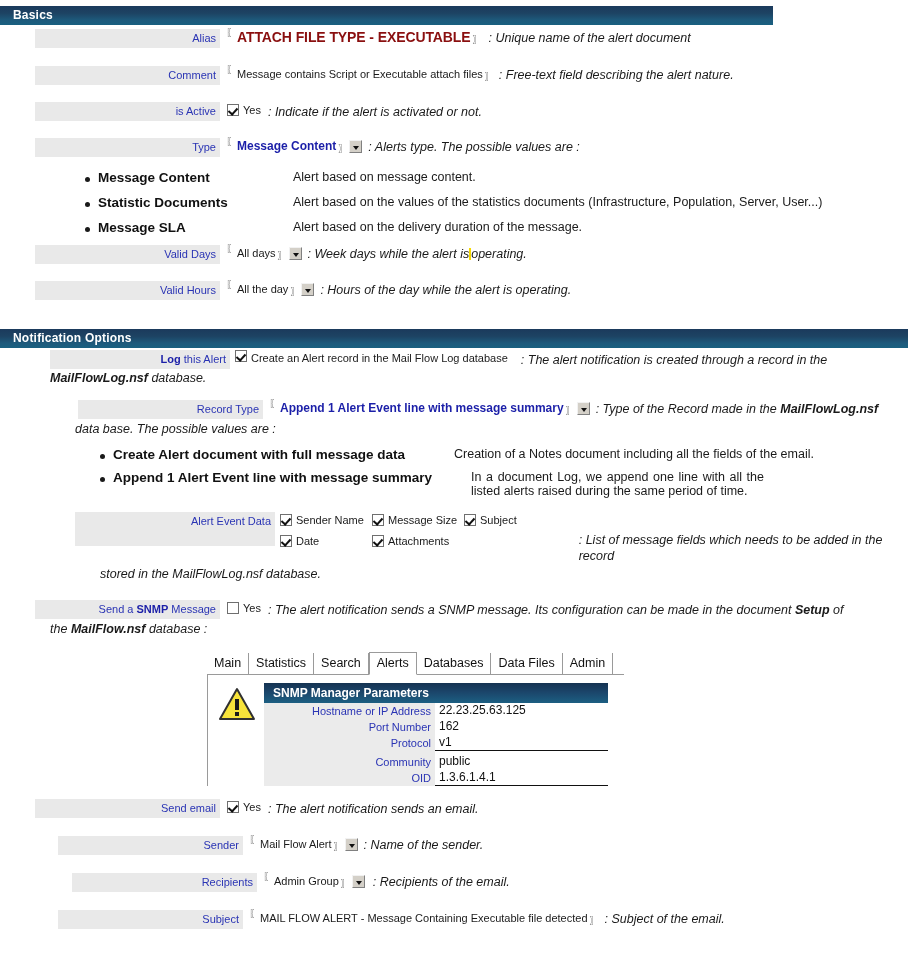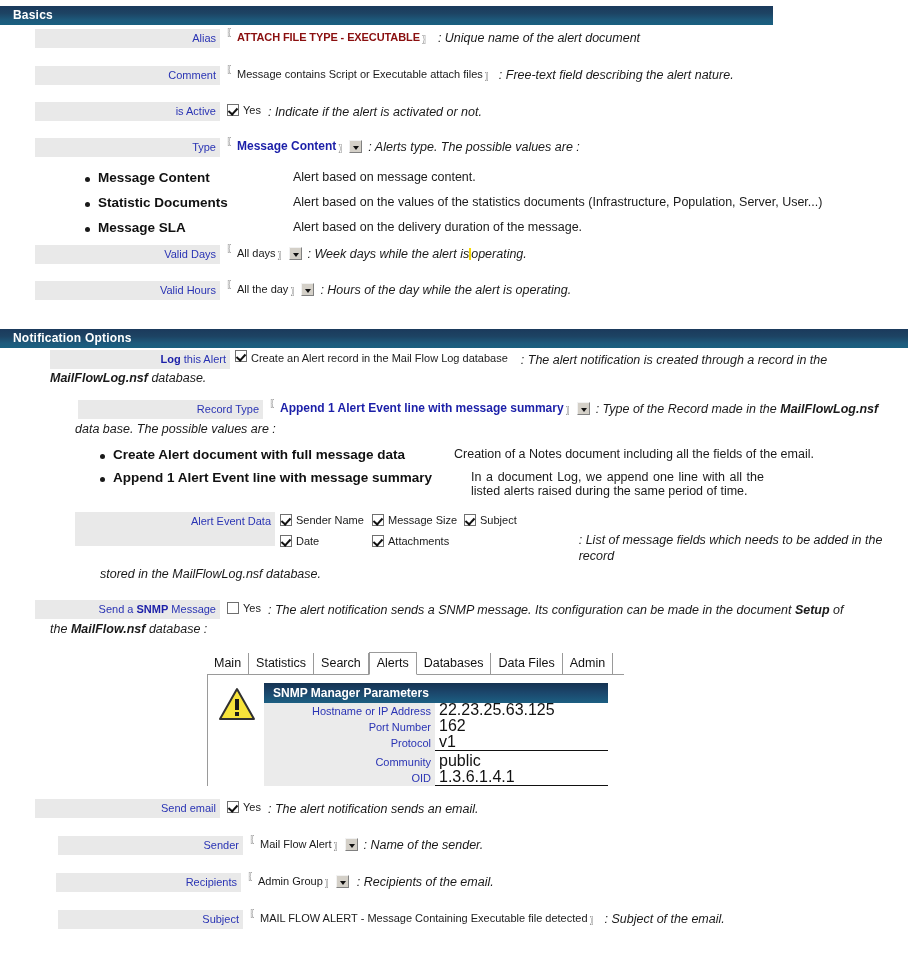--- a/index.html
+++ b/index.html
@@ -58,21 +58,21 @@
     color: #555;
     font-size: 10px;
     font-family: "DejaVu Sans", sans-serif;
     line-height: 10px;
     position: relative;
   }
   .brk-l { margin-right: 1px; top: -4px; }
   .brk-r { margin-left: 2px; top: 3px; }
 
   .fval { white-space: nowrap; }
-  .fval.red   { color: #8a0f0f; font-weight: bold; font-size: 11px; letter-spacing:-0.1px;}
+  .fval.red   { color: #8a0f0f; font-weight: bold; font-size: 14px; letter-spacing:-0.1px;}
   .fval.blue  { color: #1b1fa8; font-weight: bold; font-size: 12px; }
   .fval.plain { color: #1a1a1a; font-size: 11px; }
 
   .dd {
     display: inline-block;
     width: 13px; height: 13px;
     border: 1px solid #808080;
     border-top-color: #f2f2f2; border-left-color: #f2f2f2;
     background: #d4d0c8;
     position: relative;
@@ -170,21 +170,21 @@
   .snmp-lbl {
     background: #ebebeb;
     color: #2a34b4;
     font-size: 11px;
     text-align: right;
     padding: 1px 4px 1px 0;
     width: 171px; flex: none;
     line-height: 14px;
   }
   .snmp-val {
-    font-size: 16px; color: #111;
+    font-size: 12px; color: #111;
     padding-left: 4px;
     width: 173px; flex: none;
     line-height: 14px;
   }
   .snmp-underline { border-bottom: 1px solid #111; }
   .snmp-gap { height: 3px; background: #ebebeb; width: 171px; }
 
   .cursor {
     display:inline-block; width:2px; height:12px;
     background:#f5d800; vertical-align:-2px;
@@ -433,21 +433,21 @@
   <div class="fieldwrap" style="margin-left:6px;">
     <span class="brk brk-l">〖</span>
     <span class="fval plain">Mail Flow Alert</span>
     <span class="brk brk-r">〗</span>
     <span class="dd"></span>
   </div>
   <div class="desc" style="margin-left:6px;margin-top:1px;">: Name of the sender.</div>
 </div>
 
 <div class="row" style="margin-top:18px;">
-  <div class="lbl" style="width:185px;margin-left:56px;">Recipients</div>
+  <div class="lbl" style="width:185px;margin-left:72px;">Recipients</div>
   <div class="fieldwrap" style="margin-left:6px;">
     <span class="brk brk-l">〖</span>
     <span class="fval plain">Admin Group</span>
     <span class="brk brk-r">〗</span>
     <span class="dd"></span>
   </div>
   <div class="desc" style="margin-left:8px;margin-top:1px;">: Recipients of the email.</div>
 </div>
 
 <div class="row" style="margin-top:18px;">

